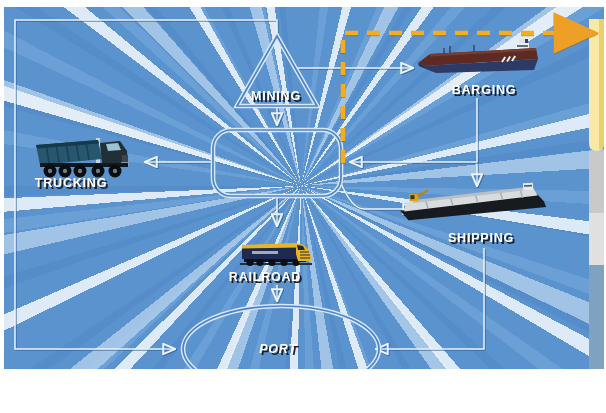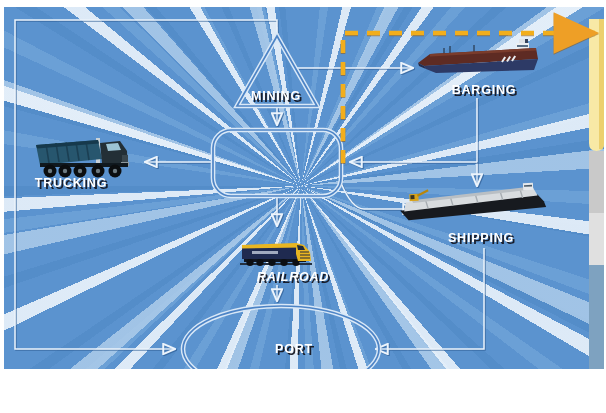--- a/index.html
+++ b/index.html
@@ -146,18 +146,18 @@
       <rect x="4" y="13" width="56" height="14" fill="#1f2a50"></rect>
       <rect x="14" y="19" width="26" height="3" fill="#cdd6e4" opacity="0.75"></rect>
       <polygon points="4,13 58,11 64,15.5 4,16.5" fill="#e9b621"></polygon>
       <polygon points="58,11 66,13 72,20 73,29 60,29 58,22" fill="#e9b621"></polygon>
       <path d="M62,20 h9 M62,23 h10 M62,26 h10" stroke="#22283a" stroke-width="1.2" fill="none"></path>
       <polygon points="59,13 65,14 67,18 60,18" fill="#202a38"></polygon>
     </g>
   </svg>
 
   <div class="label" style="left:276px;top:96px;">MINING</div>
-  <div class="label" style="left:294px;top:349px;">PORT</div>
+  <div class="label" style="left:278px;top:349px;font-style:italic;">PORT</div>
   <div class="label" style="left:71px;top:183px;">TRUCKING</div>
   <div class="label" style="left:484px;top:90px;">BARGING</div>
   <div class="label" style="left:481px;top:238px;">SHIPPING</div>
-  <div class="label" style="left:293px;top:277px;font-style:italic;">RAILROAD</div>
+  <div class="label" style="left:265px;top:277px;">RAILROAD</div>
 </div>
 
 </body></html>

